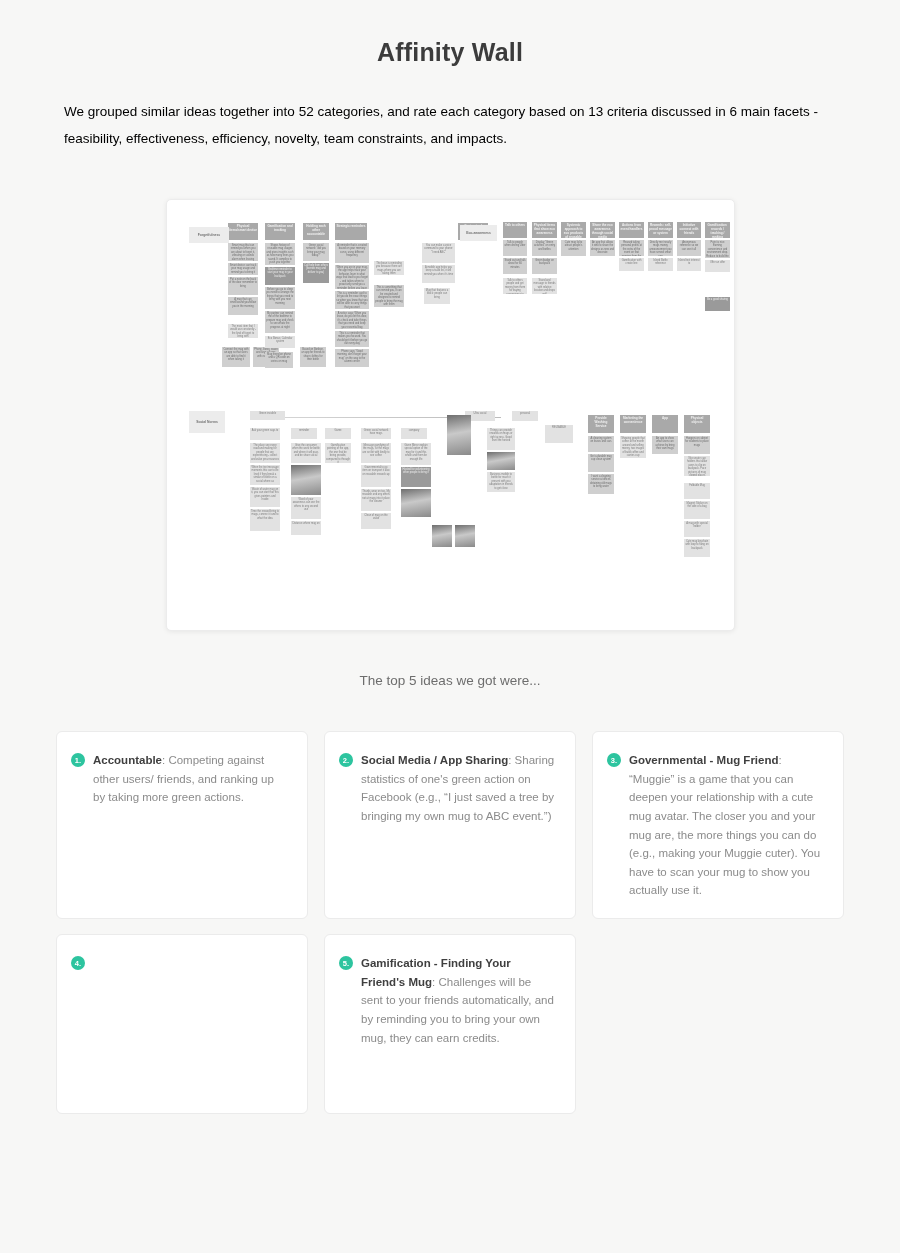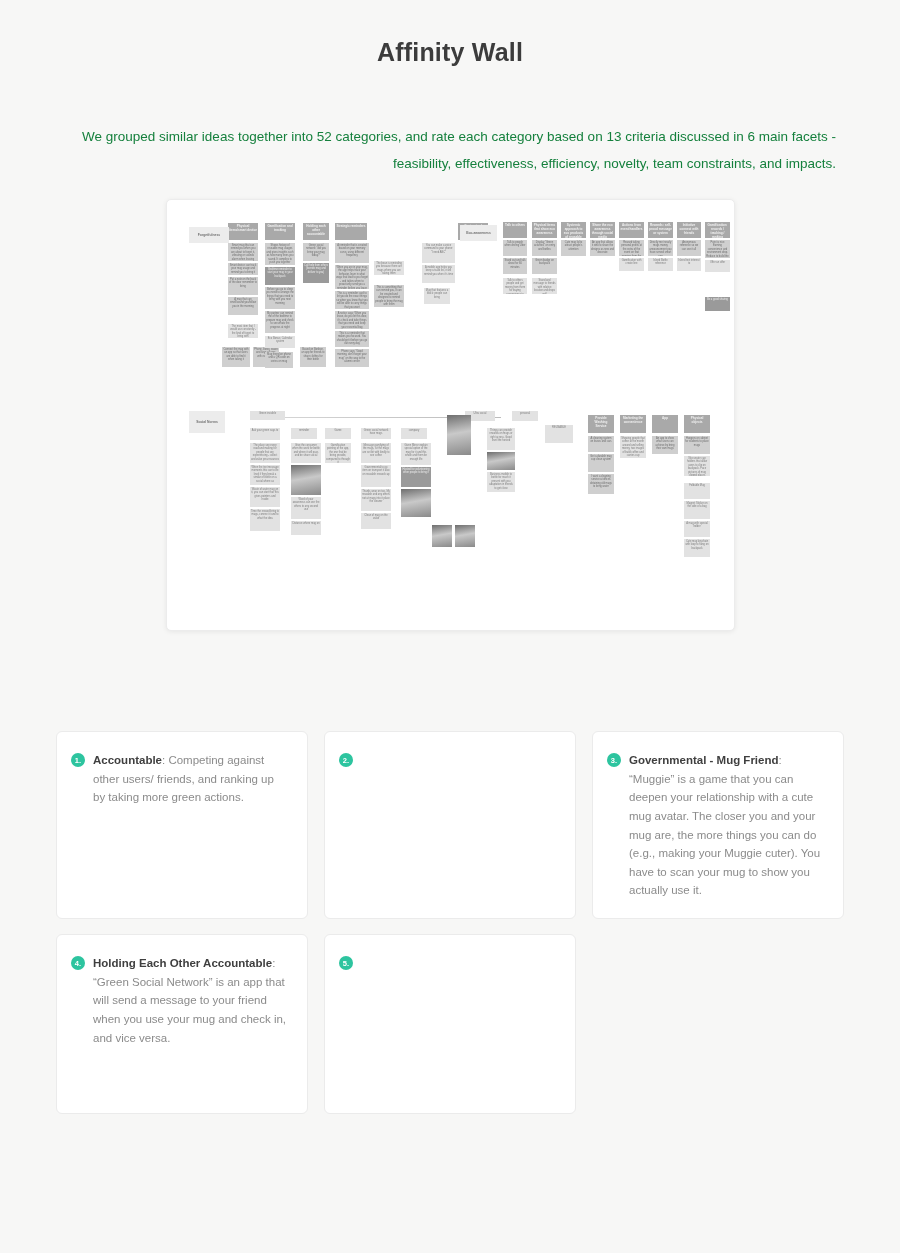--- a/index.html
+++ b/index.html
@@ -20,25 +20,25 @@
     text-align: center;
     font-size: 25px;
     font-weight: bold;
     color: #3c3c3c;
     letter-spacing: 0.2px;
     margin: 0;
     padding-top: 38px;
   }
   .intro {
     width: 772px;
-    margin: 56px auto 0 auto;
+    margin: 31px auto 0 auto;
     font-size: 13.5px;
     line-height: 2.0;
-    color: #15803d;
-    text-align: right;
+    color: #000000;
+    text-align: left;
   }
 
   
   .wall-panel {
     position: absolute;
     left: 166px;
     top: 199px;
     width: 569px;
     height: 432px;
     background: #ffffff;
@@ -262,36 +262,38 @@
         <div class="note pale" style="left: 517px; top: 283px; width: 26px; height: 16px;">Foldable Mug</div>
         <div class="note pale" style="left: 517px; top: 301px; width: 26px; height: 18px;">Magnet Sticker on the side of a bag</div>
         <div class="note pale" style="left: 517px; top: 321px; width: 26px; height: 16px;">A mug with special holder</div>
         <div class="note pale" style="left: 517px; top: 339px; width: 26px; height: 18px;">Cute mug keychain with loop to hang on backpack</div>
         <div class="theme-label" style="left: 22px; top: 27px; width: 40px; height: 16px;">Forgetfulness</div>
         <div class="theme-label" style="left: 293px; top: 25px; width: 37px; height: 16px;">Eco-awareness</div>
         <div class="theme-label" style="left: 22px; top: 211px; width: 36px; height: 22px;">Social Norms</div>
       </div>
   </div>
 
+  <div class="sub-heading">The top 5 ideas we got were...</div>
 
   <div class="cards" id="cards">
       <div class="card r1">
         <div class="badge">1.</div>
         <div class="card-text"><b>Accountable</b><span>: </span><span>Competing against other users/ friends, and ranking up by taking more green actions.</span></div>
       </div>
       <div class="card r1">
         <div class="badge">2.</div>
+        <div class="card-text"><b>Social Media / App Sharing</b><span>: </span><span>Sharing statistics of one's green action on Facebook (e.g., “I just saved a tree by bringing my own mug to ABC event.”)</span></div>
       </div>
       <div class="card r1 tall">
         <div class="badge">3.</div>
         <div class="card-text"><b>Governmental - Mug Friend</b><span>: </span><span>“Muggie” is a game that you can deepen your relationship with a cute mug avatar. The closer you and your mug are, the more things you can do (e.g., making your Muggie cuter). You have to scan your mug to show you actually use it.</span></div>
       </div>
       <div class="card r2">
         <div class="badge">4.</div>
-        <div class="card-text"><b>Holding Each Other Accountable</b><span>: </span><span>“Green Social Network” is an app that will send a message to your friend when you use your mug and check in, and vice versa.</span></div>
       </div>
       <div class="card r2">
         <div class="badge">5.</div>
+        <div class="card-text"><b>Gamification - Finding Your Friend's Mug</b><span>: </span><span>Challenges will be sent to your friends automatically, and by reminding you to bring your own mug, they can earn credits.</span></div>
       </div>
       <div class="empty-slot"></div>
     </div>
 
 </div>
 
 </body></html>

